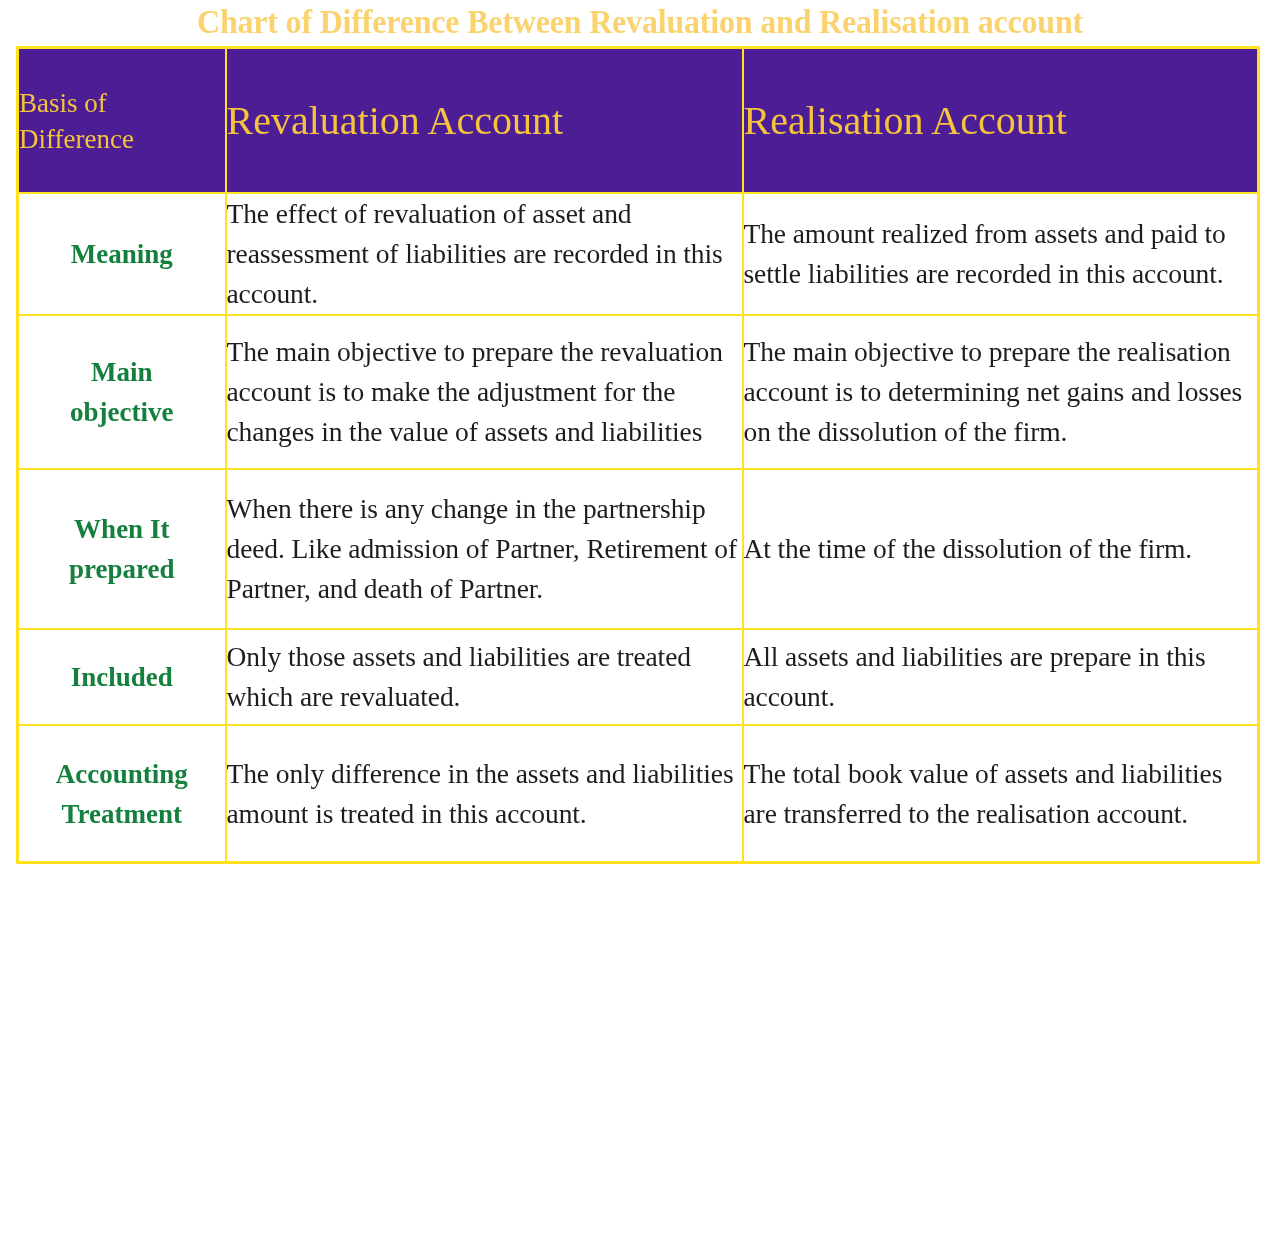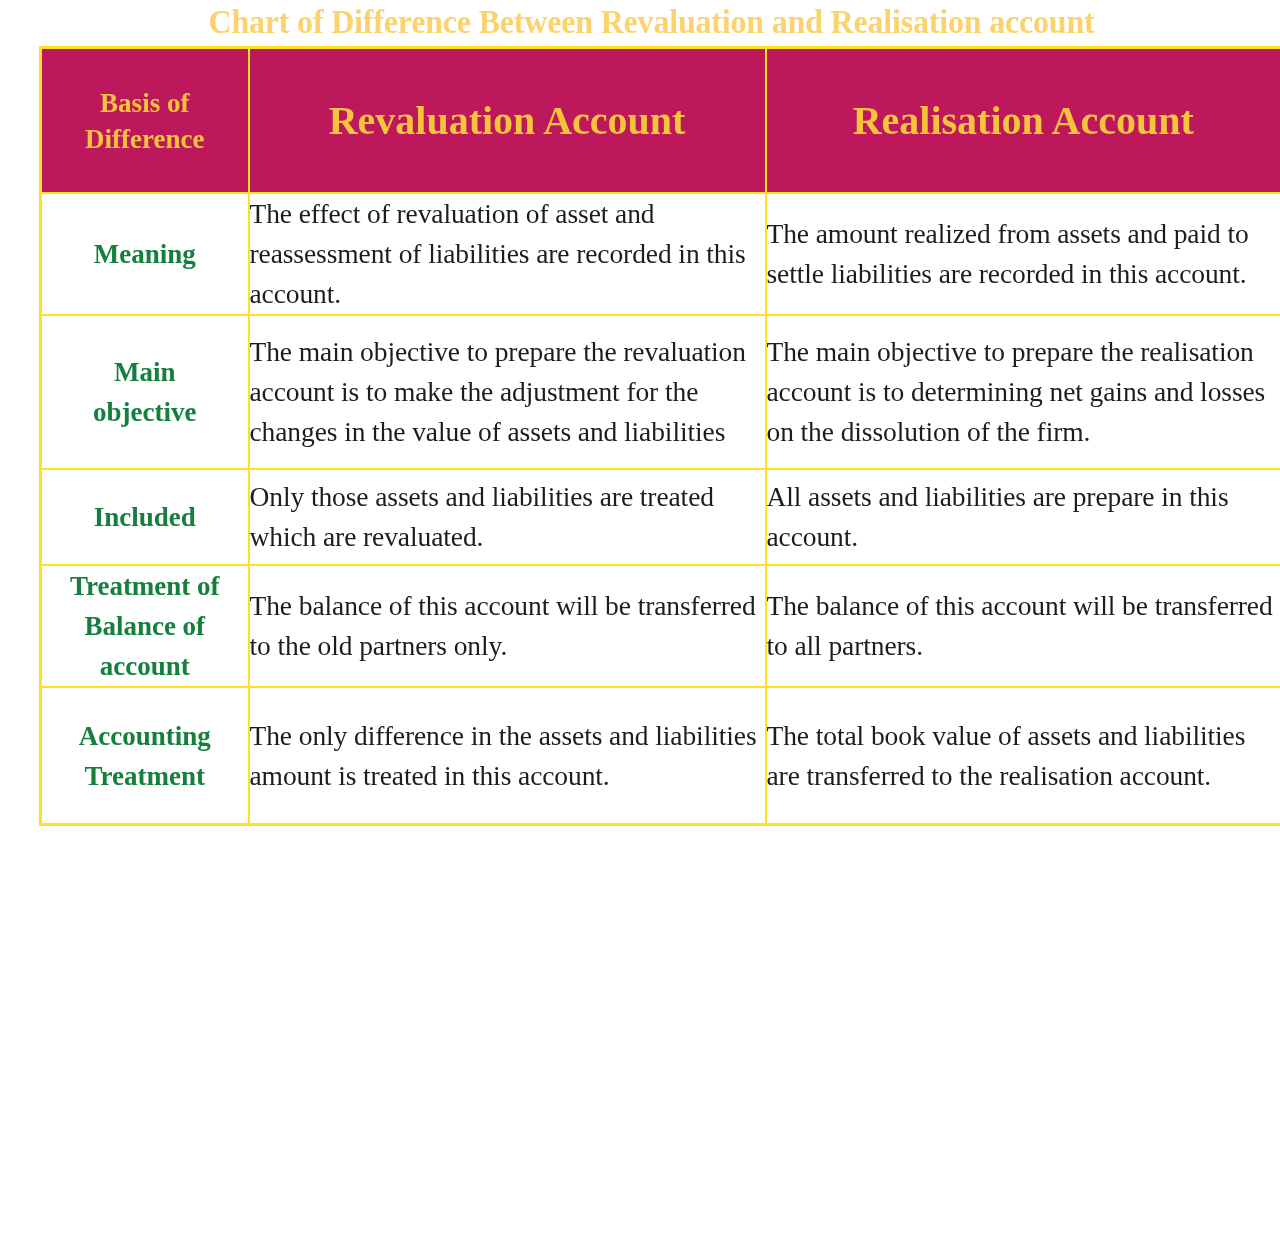--- a/index.html
+++ b/index.html
@@ -12,21 +12,20 @@
     height: 1238px;
     font-family: "Liberation Serif", "DejaVu Serif", serif;
     overflow: hidden;
   }
 
   .page {
     position: relative;
     width: 1280px;
     height: 1060px;
     box-sizing: border-box;
-    padding-left: 23px;
   }
 
   
   .title {
     color: #FBD36E;
     font-family: "Liberation Serif", "DejaVu Serif", serif;
     font-weight: bold;
     font-size: 33px;
     line-height: 40px;
     letter-spacing: -0.2px;
@@ -52,26 +51,26 @@
   table.cmp col.c3 { width: 516px; }
 
   table.cmp td, table.cmp th {
     border: 2px solid #FFE21C;
     vertical-align: middle;
     padding: 0;
   }
 
   
   thead th {
-    background: #be185d;
+    background: #4c1d95;
     height: 143px;
-    text-align: center;
+    text-align: left;
     color: #F5C43C;
     font-family: "Liberation Serif", "DejaVu Serif", serif;
-    font-weight: bold;
+    font-weight: normal;
   }
   th.basis {
     font-size: 27px;
     line-height: 36px;
     padding: 0 6px;
   }
   th.acct {
     font-size: 40px;
     line-height: 46px;
     padding: 0 6px;
@@ -147,40 +146,39 @@
 
         <tr class="r1">
           <td class="rowlabel">
             <span>Main</span><br>
             <span>objective</span>
           </td>
           <td class="cellbody">The main objective to prepare the revaluation account is to make the adjustment for the changes in the value of assets and liabilities</td>
           <td class="cellbody">The main objective to prepare the realisation account is to determining net gains and losses on the dissolution of the firm.</td>
         </tr>
 
+        <tr class="r2">
+          <td class="rowlabel">
+            <span>When It</span><br>
+            <span>prepared</span>
+          </td>
+          <td class="cellbody">When there is any change in the partnership deed. Like admission of Partner, Retirement of Partner, and death of Partner.</td>
+          <td class="cellbody">At the time of the dissolution of the firm.</td>
+        </tr>
 
 
 
         <tr class="r5">
           <td class="rowlabel">
             <span>Included</span>
           </td>
           <td class="cellbody">Only those assets and liabilities are treated which are revaluated.</td>
           <td class="cellbody">All assets and liabilities are prepare in this account.</td>
         </tr>
 
-        <tr class="r6">
-          <td class="rowlabel">
-            <span>Treatment of</span><br>
-            <span>Balance of</span><br>
-            <span>account</span>
-          </td>
-          <td class="cellbody">The balance of this account will be transferred to the old partners only.</td>
-          <td class="cellbody">The balance of this account will be transferred to all partners.</td>
-        </tr>
 
         <tr class="r7">
           <td class="rowlabel">
             <span>Accounting</span><br>
             <span>Treatment</span>
           </td>
           <td class="cellbody">The only difference in the assets and liabilities amount is treated in this account.</td>
           <td class="cellbody">The total book value of assets and liabilities are transferred to the realisation account.</td>
         </tr>
 

